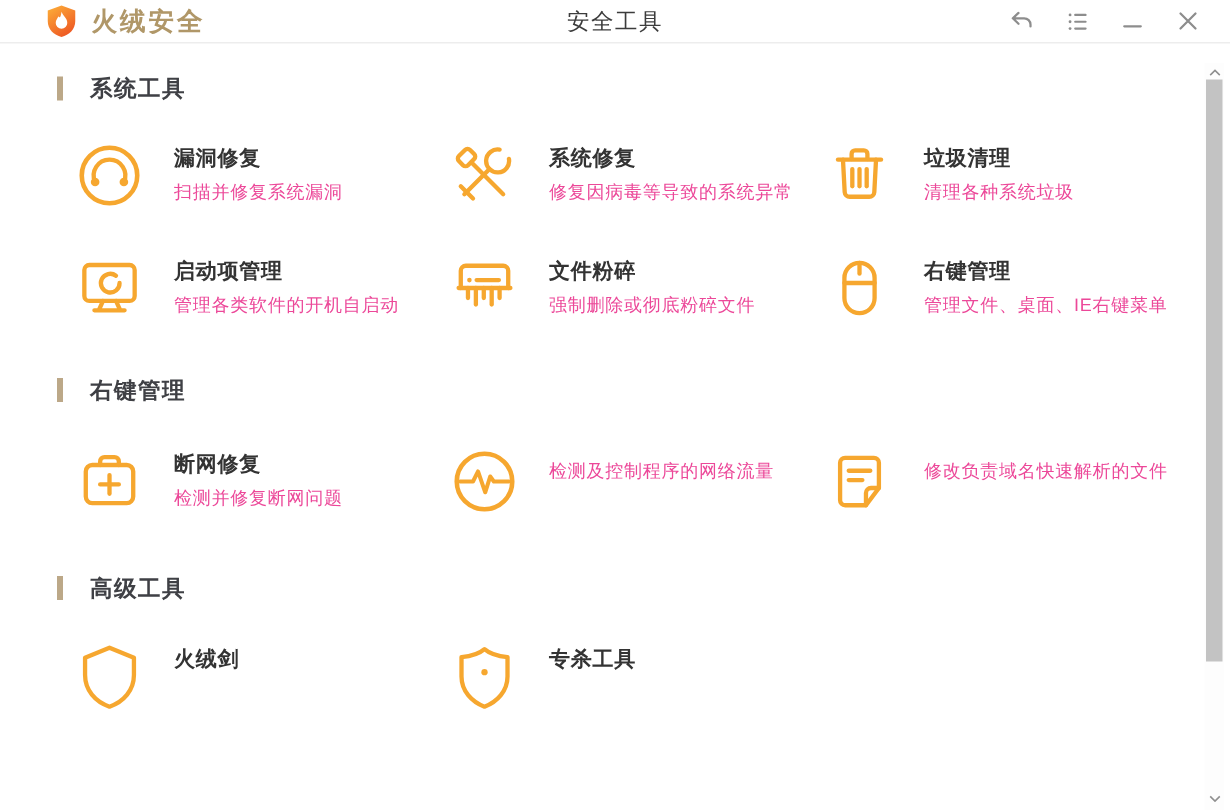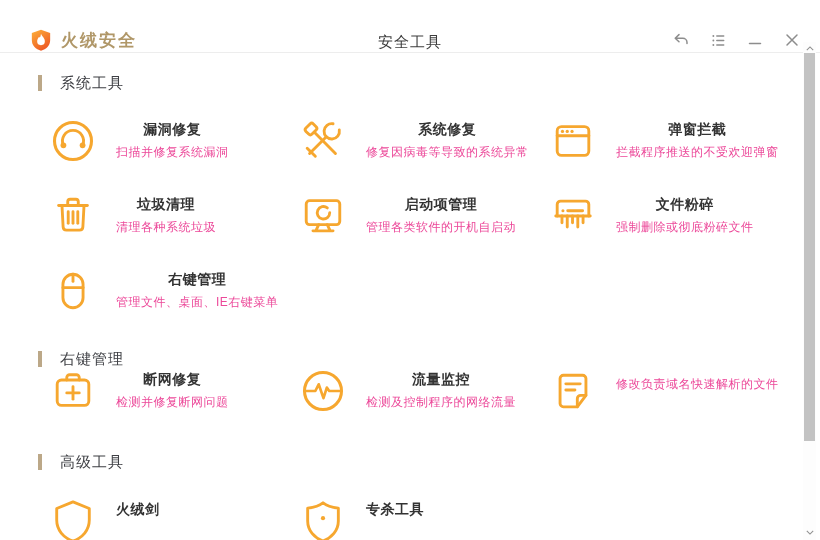--- a/index.html
+++ b/index.html
@@ -2,44 +2,44 @@
 <html><head>
 <meta charset="utf-8">
 <style>
   * { margin:0; padding:0; box-sizing:border-box; }
   html,body{
     width:820px;height:540px;overflow:hidden;background:#fff;
     font-family:"Liberation Sans","DejaVu Sans",sans-serif;
   }
   
   .titlebar{
-    height:53px;display:flex;align-items:flex-end;
+    height:29px;display:flex;align-items:center;
     padding:0 16px 0 30px;border-bottom:1px solid #ededed;
     position:relative;background:#fff;
   }
   .brand{display:flex;align-items:center;gap:9px;}
   .brand-logo svg{display:block;}
   .brand-name{font-size:17px;font-weight:bold;color:#B09768;letter-spacing:2px;}
   .win-title{position:absolute;left:50%;transform:translateX(-50%);font-size:15px;color:#3c3c3c;letter-spacing:1px;}
   .controls{margin-left:auto;display:flex;align-items:center;gap:13px;}
   .ctrl{width:24px;height:24px;display:flex;align-items:center;justify-content:center;cursor:pointer;}
   .ctrl svg{display:block;}
   
   .content{position:relative;height:499px;padding-left:50px;background:#fff;}
   .sec-header{display:flex;align-items:center;height:18px;}
   .sec-bar{width:4px;height:16px;background:#BCA888;margin-left:-12px;margin-right:18px;flex:none;}
-  .sec-title{font-size:15px;color:#3F4045;font-weight:400;letter-spacing:1px;}
+  .sec-title{font-size:15px;color:#3F4045;font-weight:700;letter-spacing:1px;}
   .grid{display:grid;grid-template-columns:250px 250px 250px;row-gap:27px;}
   .section:nth-child(1) .sec-header{margin-top:21px;}
   .section:nth-child(1) .grid{margin-top:26px;}
   .section:nth-child(2) .sec-header{margin-top:34px;}
-  .section:nth-child(2) .grid{}
+  .section:nth-child(2) .grid{margin-top:29px;}
   .section:nth-child(3) .sec-header{margin-top:37px;}
   .section:nth-child(3) .grid{margin-top:27px;}
-  .tool{display:flex;gap:20px;height:48px;cursor:pointer;align-items:flex-start;text-align:center;}
+  .tool{display:flex;gap:20px;height:48px;cursor:pointer;align-items:flex-start;}
   .ticon{width:46px;height:46px;flex:none;}
   .ticon svg{width:46px;height:46px;display:block;}
   .ttext{display:flex;flex-direction:column;padding-top:2px;}
   .tname{font-size:14px;color:#333;font-weight:600;line-height:18px;letter-spacing:0.5px;}
   .tdesc{font-size:12px;color:#ec4899;margin-top:7px;line-height:15px;white-space:nowrap;letter-spacing:0.5px;}
   .tdesc:empty{display:none;}
   
   .scrollbar{position:absolute;top:42px;bottom:0;right:4px;width:13px;background:#fdfdfd;}
   .sb-up,.sb-down{position:absolute;left:0;width:13px;height:12px;display:flex;align-items:center;justify-content:center;cursor:pointer;}
   .sb-up{top:0;}
@@ -127,35 +127,20 @@
             </svg>
           </span>
        <span class="ttext">
          <span class="tname">系统修复</span>
          <span class="tdesc">修复因病毒等导致的系统异常</span>
        </span>
         </div>
         <div class="tool">
           <span class="ticon">
             <svg viewBox="0 0 48 48" fill="none" stroke="#F6A72F" stroke-width="3" stroke-linecap="round" stroke-linejoin="round">
-              <rect x="7.5" y="9" width="33" height="30" rx="4.5"></rect>
-    <line x1="7.5" y1="18.5" x2="40.5" y2="18.5"></line>
-    <circle cx="13" cy="14" r="1.7" fill="#F6A72F" stroke="none"></circle>
-    <circle cx="18" cy="14" r="1.7" fill="#F6A72F" stroke="none"></circle>
-    <circle cx="23" cy="14" r="1.7" fill="#F6A72F" stroke="none"></circle>
-            </svg>
-          </span>
-       <span class="ttext">
-         <span class="tname">弹窗拦截</span>
-         <span class="tdesc">拦截程序推送的不受欢迎弹窗</span>
-       </span>
-        </div>
-        <div class="tool">
-          <span class="ticon">
-            <svg viewBox="0 0 48 48" fill="none" stroke="#F6A72F" stroke-width="3" stroke-linecap="round" stroke-linejoin="round">
               <path d="M18.5 12.5 v-3.5 a2.5 2.5 0 0 1 2.5 -2.5 h6 a2.5 2.5 0 0 1 2.5 2.5 v3.5"></path>
     <line x1="9" y1="13" x2="39" y2="13"></line>
     <path d="M12.5 13 l1.2 22.5 a3.5 3.5 0 0 0 3.5 3.3 h13.6 a3.5 3.5 0 0 0 3.5 -3.3 L35.5 13"></path>
     <line x1="19" y1="19.5" x2="19" y2="31.5"></line>
     <line x1="24" y1="19.5" x2="24" y2="31.5"></line>
     <line x1="29" y1="19.5" x2="29" y2="31.5"></line>
             </svg>
           </span>
        <span class="ttext">
          <span class="tname">垃圾清理</span>
@@ -230,21 +215,20 @@
        </span>
         </div>
         <div class="tool">
           <span class="ticon">
             <svg viewBox="0 0 48 48" fill="none" stroke="#F6A72F" stroke-width="3" stroke-linecap="round" stroke-linejoin="round">
               <circle cx="24" cy="24" r="19.3" stroke-width="3.2"></circle>
     <path d="M7 24 h9 l3.5 -7 5 14.5 3.5 -11 2.5 3.5 h10.5" stroke-width="2.8"></path>
             </svg>
           </span>
        <span class="ttext">
-         <span class="tname">流量监控</span>
          <span class="tdesc">检测及控制程序的网络流量</span>
        </span>
         </div>
         <div class="tool">
           <span class="ticon">
             <svg viewBox="0 0 48 48" fill="none" stroke="#F6A72F" stroke-width="3" stroke-linecap="round" stroke-linejoin="round">
               <path d="M28.5 40.5 H14 a3.5 3.5 0 0 1 -3.5 -3.5 V11 a3.5 3.5 0 0 1 3.5 -3.5 h20 a3.5 3.5 0 0 1 3.5 3.5 v17.5 z"></path>
     <path d="M28.5 40.5 v-8.5 a3.5 3.5 0 0 1 3.5 -3.5 h5.5"></path>
     <line x1="16.5" y1="16.5" x2="31.5" y2="16.5"></line>
     <line x1="16.5" y1="23" x2="26" y2="23"></line>

